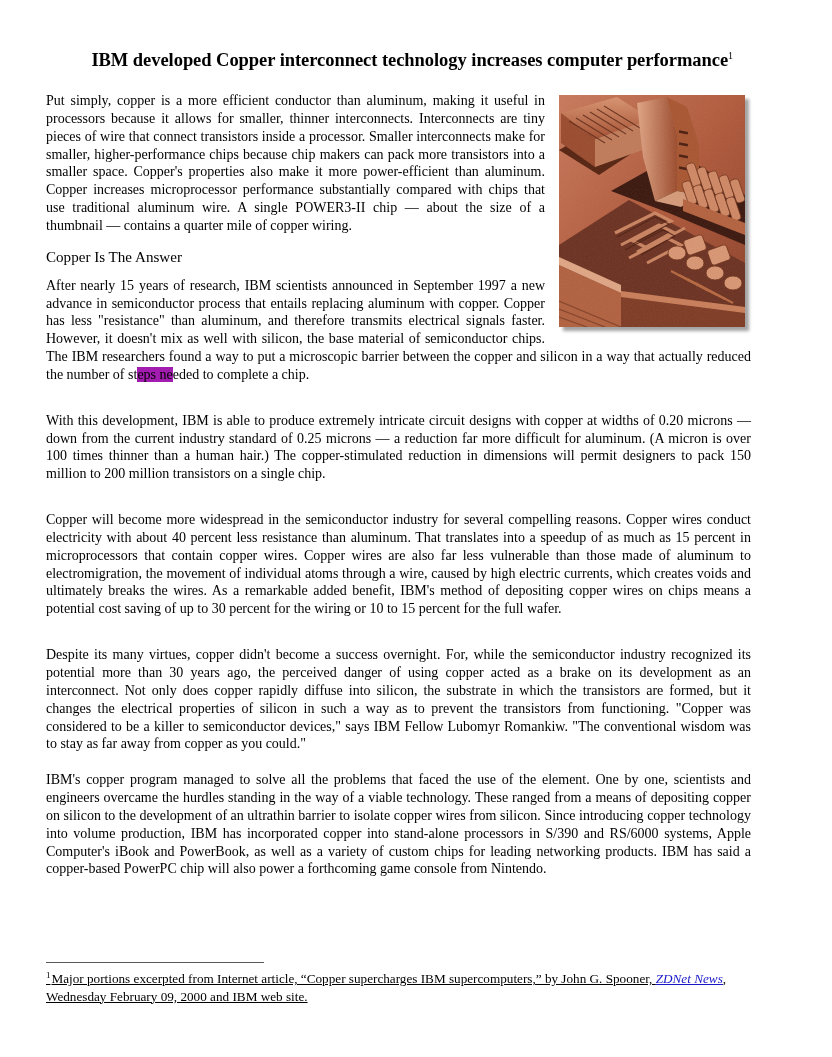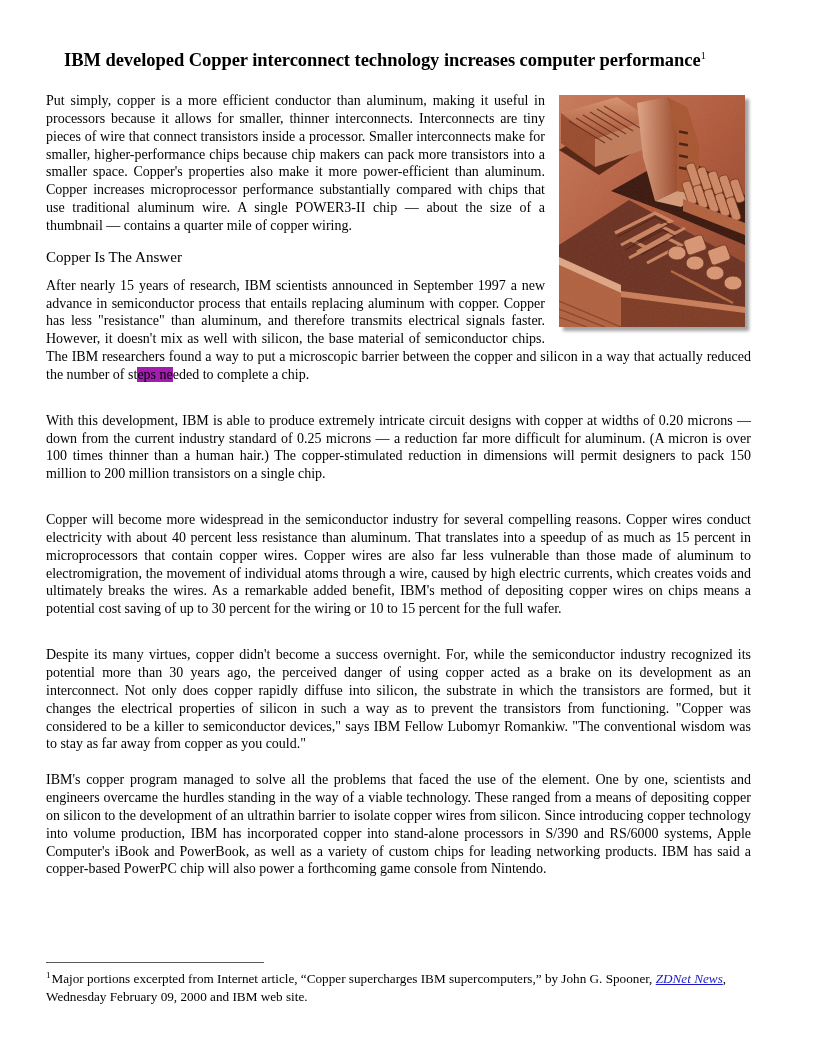--- a/index.html
+++ b/index.html
@@ -29,21 +29,21 @@
     position: absolute;
     left: 46px;
     top: 48px;
     width: 705px;
   }
 
   
   .doc-title {
     font-size: 18.5px;
     font-weight: bold;
-    text-align: left;
+    text-align: right;
     line-height: 1.30;
     margin: 0 0 20px 0;
     padding: 0 18px;
     letter-spacing: -0.05px;
   }
   .doc-title sup {
     font-size: 10px;
     font-weight: normal;
     vertical-align: super;
     line-height: 0;
@@ -94,20 +94,21 @@
   .sel-highlight {
     background: #a21caf;
   }
 
   
   .footnote-zone {
     position: absolute;
     left: 46px;
     top: 962px;
     width: 705px;
+    text-decoration: underline;
   }
   .footnote-rule {
     width: 218px;
     height: 0;
     border-top: 1.3px solid #58595b;
     margin: 0 0 7px 0;
   }
   .footnote-text {
     font-size: 13.2px;
     line-height: 1.33;

